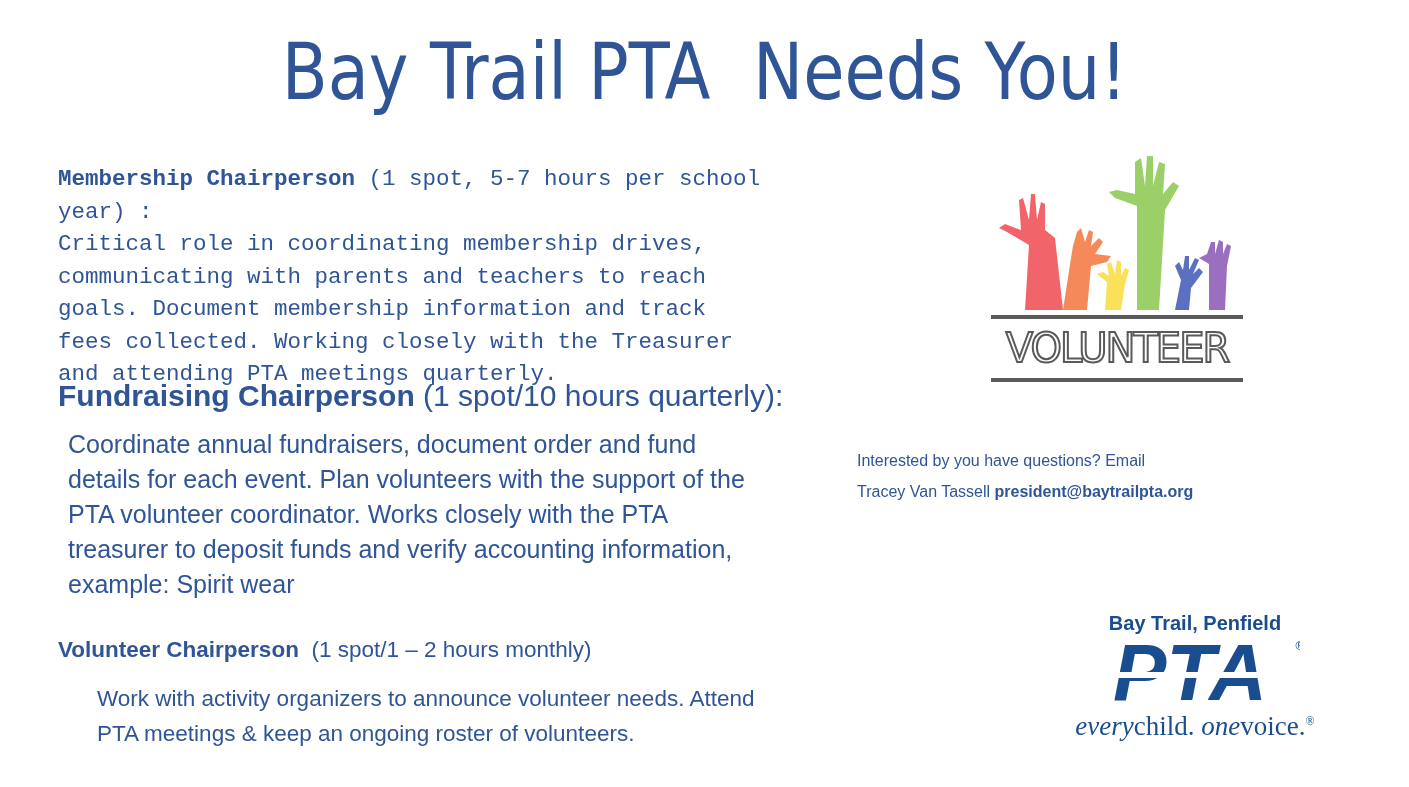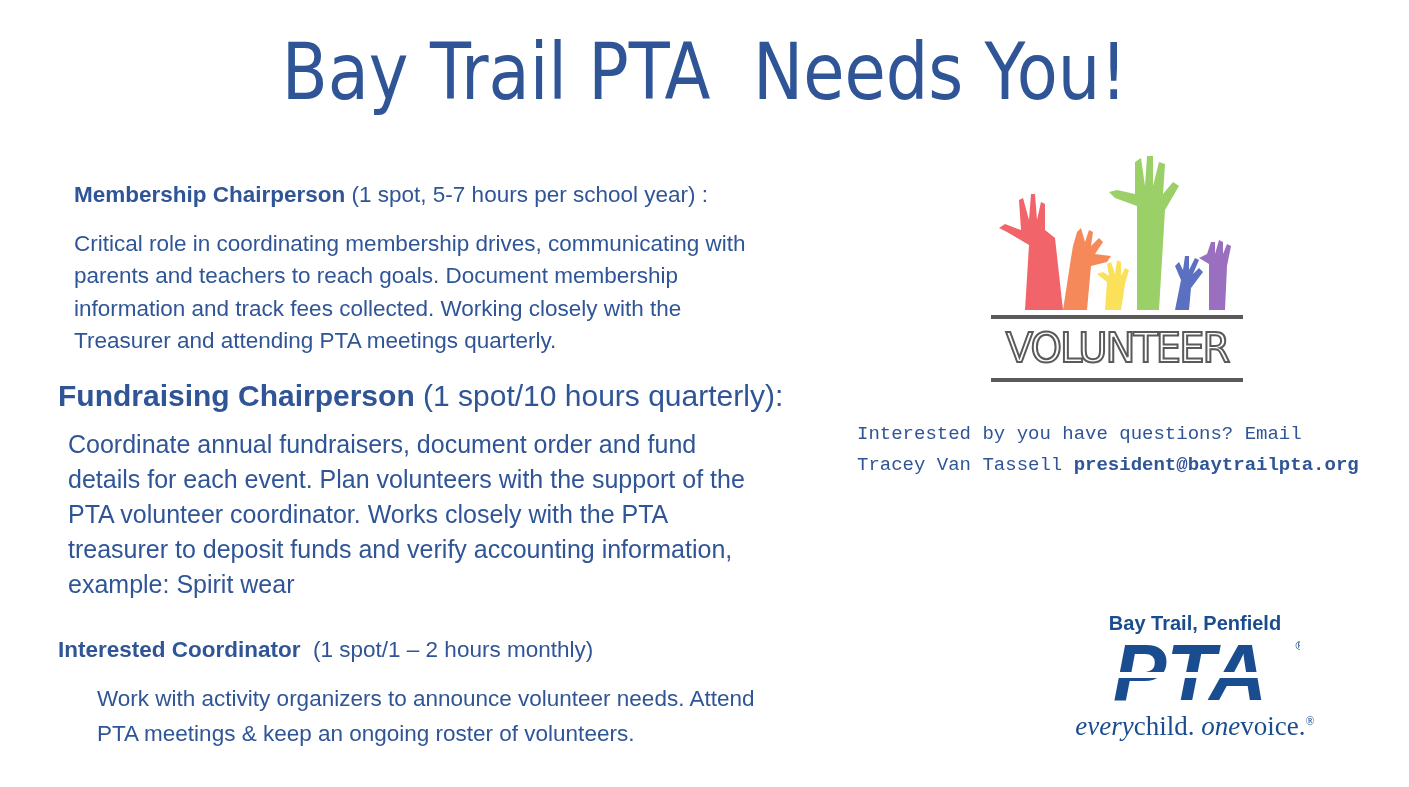--- a/index.html
+++ b/index.html
@@ -8,28 +8,28 @@
       font-family: "Liberation Sans", "DejaVu Sans", sans-serif; color: #2f5597;
     }
     .title {
       position: absolute; left: 0; top: 22px; width: 1409px; text-align: center;
       font-size: 78px; font-weight: normal; color: #2f5597; letter-spacing: 0px; white-space: pre;
       font-family: "DejaVu Sans", sans-serif; transform: scaleX(0.86); transform-origin: 704px 0;
       line-height: 100px;
     }
     .section { position: absolute; left: 58px; width: 720px; font-size: 22.5px; line-height: 32.5px; }
     .section .head { font-weight: bold; }
-    .section p { margin: 16px; }
+    .section p { margin: 0; font-family: Liberation Mono, monospace; }
     .sec1 { top: 163px; }
     .sec2-head { position: absolute; left: 58px; top: 380px; font-size: 30px; line-height: 32px; }
     .sec2-body { position: absolute; left: 68px; top: 427px; width: 720px; font-size: 25px; line-height: 35px; }
     .sec3-head { position: absolute; left: 58px; top: 634px; font-size: 22.5px; line-height: 32px; white-space: pre; }
     .sec3-body { position: absolute; left: 58px; top: 681px; width: 720px; font-size: 22.5px; line-height: 35px; }
     .b { font-weight: bold; }
-    .contact { position: absolute; left: 857px; top: 419px; font-size: 19px; line-height: 31px; width: 540px; font-family: Liberation Mono, monospace; }
+    .contact { position: absolute; left: 857px; top: 445px; font-size: 16px; line-height: 31px; width: 540px; }
     .contact .email { font-weight: bold; }
     .volunteer-logo { position: absolute; left: 985px; top: 150px; width: 265px; height: 240px; }
     .pta-logo { position: absolute; left: 1050px; top: 608px; width: 290px; height: 145px; }
     .pta-top { position: absolute; left: 0; top: 4px; width: 290px; text-align: center; font-weight: bold;
       font-size: 20px; color: #1a4d8f; font-family: "Liberation Sans", sans-serif; }
     .pta-mark { position: absolute; left: 40px; top: 26px; width: 210px; height: 80px; }
     .pta-tag { position: absolute; left: 0; top: 103px; width: 290px; text-align: center; font-size: 27px;
       color: #1a4d8f; font-family: "Liberation Serif", serif; white-space: nowrap; }
     .pta-tag .it { font-style: italic; }
     .pta-tag sup { font-size: 12px; }
@@ -42,21 +42,21 @@
 <div class="section sec1">
   <p><span class="head">Membership Chairperson</span><span> (1 spot, 5-7 hours per school year) :</span></p>
   <p style="width:705px;">Critical role in coordinating membership drives, communicating with parents and teachers to reach goals. Document membership information and track fees collected. Working closely with the Treasurer and attending PTA meetings quarterly.</p>
 </div>
 
 <div class="sec2-head">
   <span class="b">Fundraising Chairperson</span><span> (1 spot/10 hours quarterly):</span>
 </div>
 <div class="sec2-body" style="width:700px;">Coordinate annual fundraisers, document order and fund details for each event.  Plan volunteers with the support of the PTA volunteer coordinator. Works closely with the PTA treasurer to deposit funds and verify accounting information, example: Spirit wear</div>
 
-<div class="sec3-head"><span class="b">Interested Coordinator</span><span>  (1 spot/1 – 2 hours monthly)</span></div>
+<div class="sec3-head"><span class="b">Volunteer Chairperson</span><span>  (1 spot/1 – 2 hours monthly)</span></div>
 <div class="sec3-body" style="width:690px;margin-left:39px;">Work with activity organizers to announce volunteer needs. Attend PTA meetings &amp; keep an ongoing roster of volunteers.</div>
 
 <div class="volunteer-logo">
   <svg width="265" height="240" viewBox="0 0 265 240">
 
     <path d="M40 160 L44 95 L22 82 L14 78 L20 74 L36 80 L34 50 L38 48 L44 70 L46 44 L50 44 L52 70 L56 52 L60 54 L60 80 L70 88 L78 160 Z" fill="#f0646a"></path>
 
     <path d="M78 160 L86 108 L88 96 L92 82 L96 78 L100 92 L104 80 L108 82 L106 96 L114 88 L118 92 L110 104 L126 106 L122 112 L106 116 L102 160 Z" fill="#f5895a"></path>
 
     <path d="M120 160 L122 132 L112 124 L118 122 L124 126 L122 114 L126 112 L130 124 L132 110 L136 112 L136 126 L140 118 L144 120 L140 134 L136 160 Z" fill="#fbe05a"></path>

